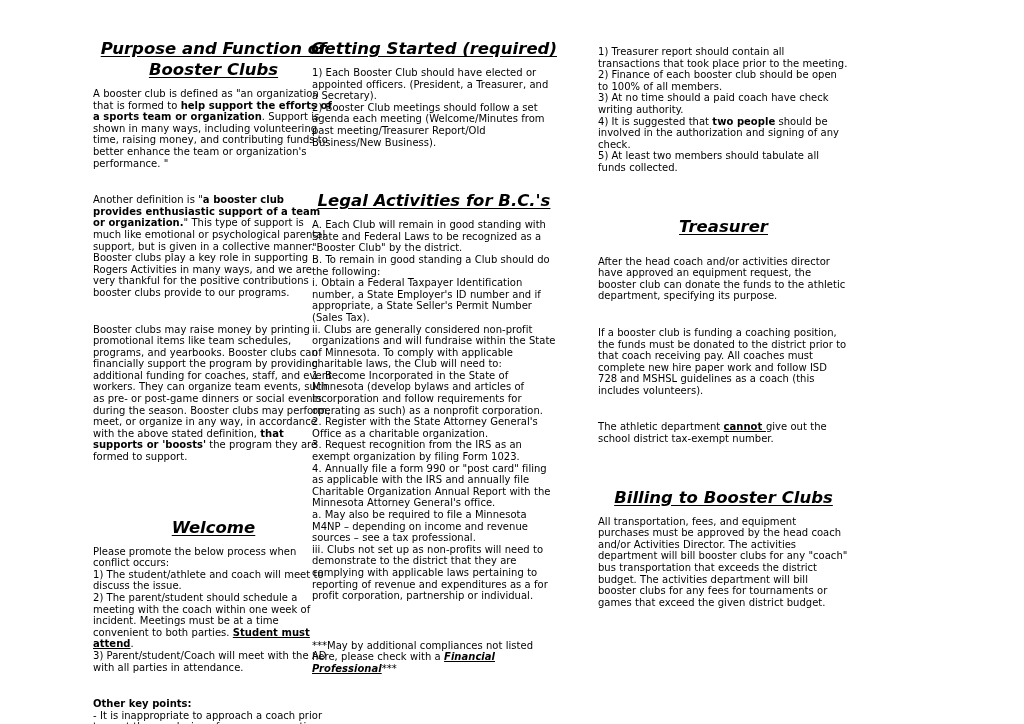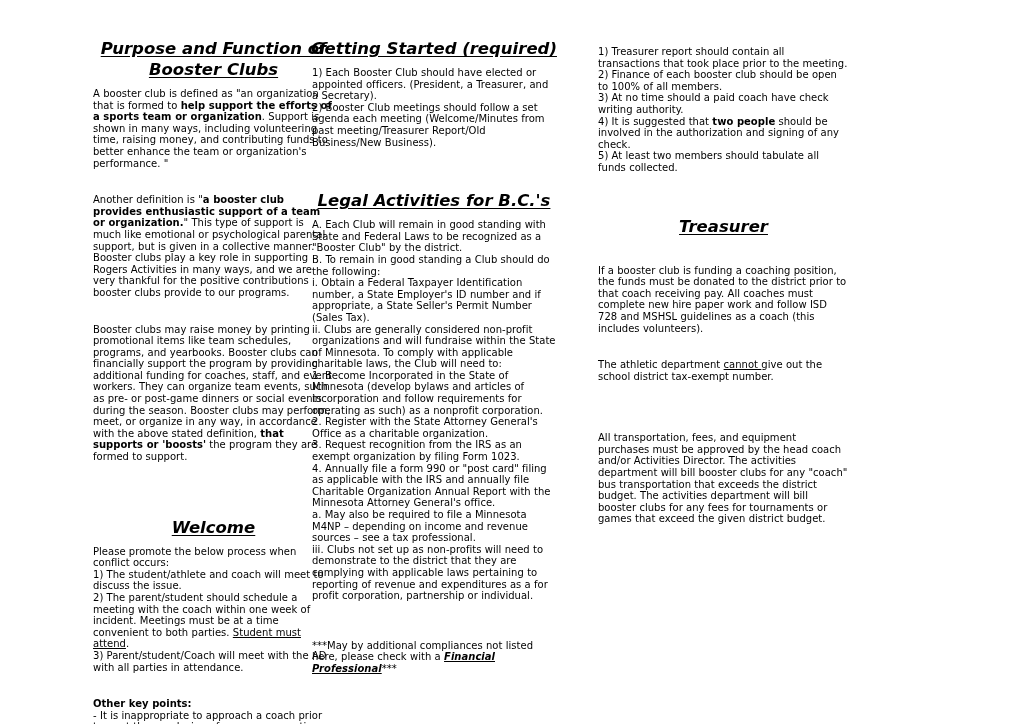--- a/index.html
+++ b/index.html
@@ -61,21 +61,21 @@
     text-align: left;
     letter-spacing: 0.02px;
     word-spacing: 0.1px;
   }
   .gap-s { height: 9px; }
   .gap-l { height: 22px; }
   .gap-xl { height: 34px; }
   .gap-xxl { height: 46px; }
 
   b { font-weight: bold; }
-  u { text-decoration: underline; }
+  u { text-decoration: underline; font-weight: bold; }
   .bu { font-weight: bold; font-style: italic; text-decoration: underline; }
 </style>
 </head>
 <body>
 
 <div class="page">
   <div class="columns">
 
     <div class="col col-1">
       <div class="colbody-1">
@@ -127,29 +127,31 @@
 
         <section>
           <p class="para">1) Treasurer report should contain all transactions that took place prior to the meeting.<br>2) Finance of each booster club should be open to 100% of all members.<br>3) At no time should a paid coach have check writing authority.<br>4) It is suggested that <b>two people</b> should be involved in the authorization and signing of any check.<br>5) At least two members should tabulate all funds collected.</p>
         </section>
 
         <div class="gap-xl"></div>
 
         <section>
           <h2 class="heading">Treasurer</h2>
           <div class="gap-s"></div>
+          <p class="para">After the head coach and/or activities director have approved an equipment request, the booster club can donate the funds to the athletic department, specifying its purpose.</p>
           <div class="gap-s"></div>
           <p class="para">If a booster club is funding a coaching position, the funds must be donated to the district prior to that coach receiving pay. All coaches must complete new hire paper work and follow ISD 728 and MSHSL guidelines as a coach (this includes volunteers).</p>
           <div class="gap-s"></div>
           <p class="para">The athletic department <u>cannot </u>give out the school district tax-exempt number.</p>
         </section>
 
         <div class="gap-xl"></div>
 
         <section>
+          <h2 class="heading">Billing to Booster Clubs</h2>
           <p class="para">All transportation, fees, and equipment purchases must be approved by the head coach and/or Activities Director. The activities department will bill booster clubs for any "coach" bus transportation that exceeds the district budget. The activities department will bill booster clubs for any fees for tournaments or games that exceed the given district budget.</p>
         </section>
 
       </div>
     </div>
 
   </div>
 </div>
 
 </body></html>

